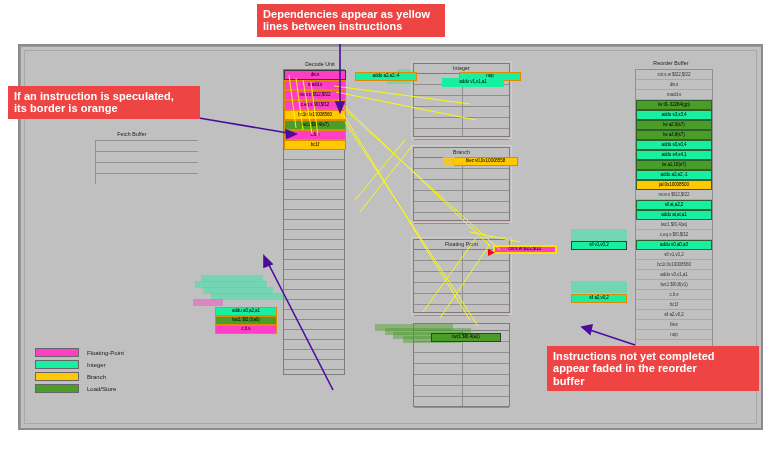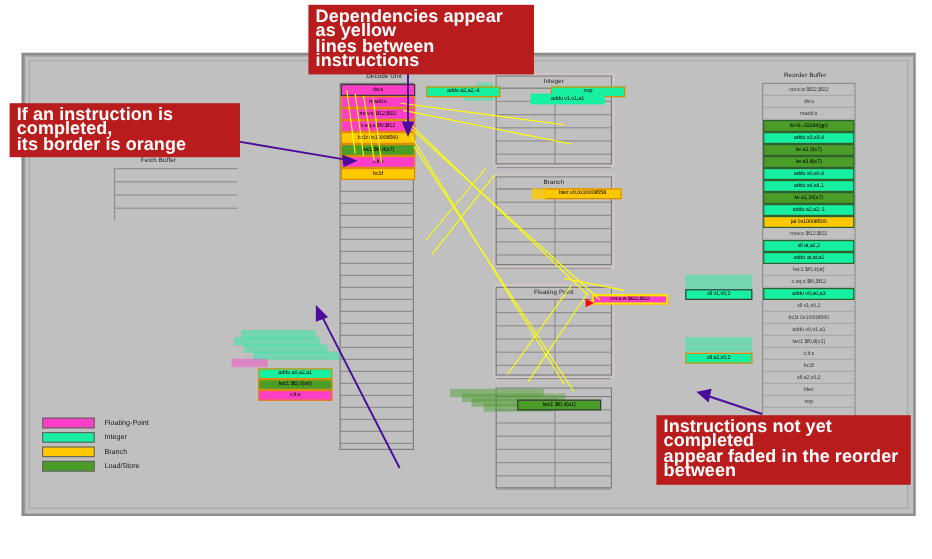--- a/index.html
+++ b/index.html
@@ -58,22 +58,22 @@
   }
 
   
   #legend{position:absolute;left:30px;top:347px;width:120px;}
   #legend .lrow{display:flex;align-items:center;height:11px;margin-bottom:1px;}
   #legend .sw{width:44px;height:9px;border:1px solid #666;box-sizing:border-box;margin-right:8px;}
   #legend .ltext{font-size:6px;color:#1a1a1a;}
 
   
   .callout{
-    position:absolute;background:#b91c1c;color:#ffffff;
-    font-size:15px;font-weight:bold;line-height:12.4px;
+    position:absolute;background:#ef4444;color:#ffffff;
+    font-size:11px;font-weight:bold;line-height:12.4px;
     padding:4px 6px;box-sizing:border-box;white-space:pre-line;
     letter-spacing:.05px;
   }
 
   svg.overlay{position:absolute;left:0;top:0;width:777px;height:466px;pointer-events:none;}
 
   .faded{opacity:.45;}
 </style>
 </head>
 <body>
@@ -309,21 +309,21 @@
     </g>
 
     <g fill="#ff0000">
       <polygon points="488,249 495,252.5 488,256"></polygon>
     </g>
   </svg>
 
   <div class="callout" id="callout-dependencies" style="left:257px;top:4px;width:188px;">Dependencies appear as yellow
 lines between instructions</div>
 
-  <div class="callout" id="callout-speculated" style="left:8px;top:86px;width:192px;">If an instruction is completed,
+  <div class="callout" id="callout-speculated" style="left:8px;top:86px;width:192px;">If an instruction is speculated,
 its border is orange</div>
 
   <div class="callout" id="callout-faded" style="left:547px;top:346px;width:212px;">Instructions not yet completed
 appear faded in the reorder
-between</div>
+buffer</div>
 
 
 </div>
 
 </body></html>

